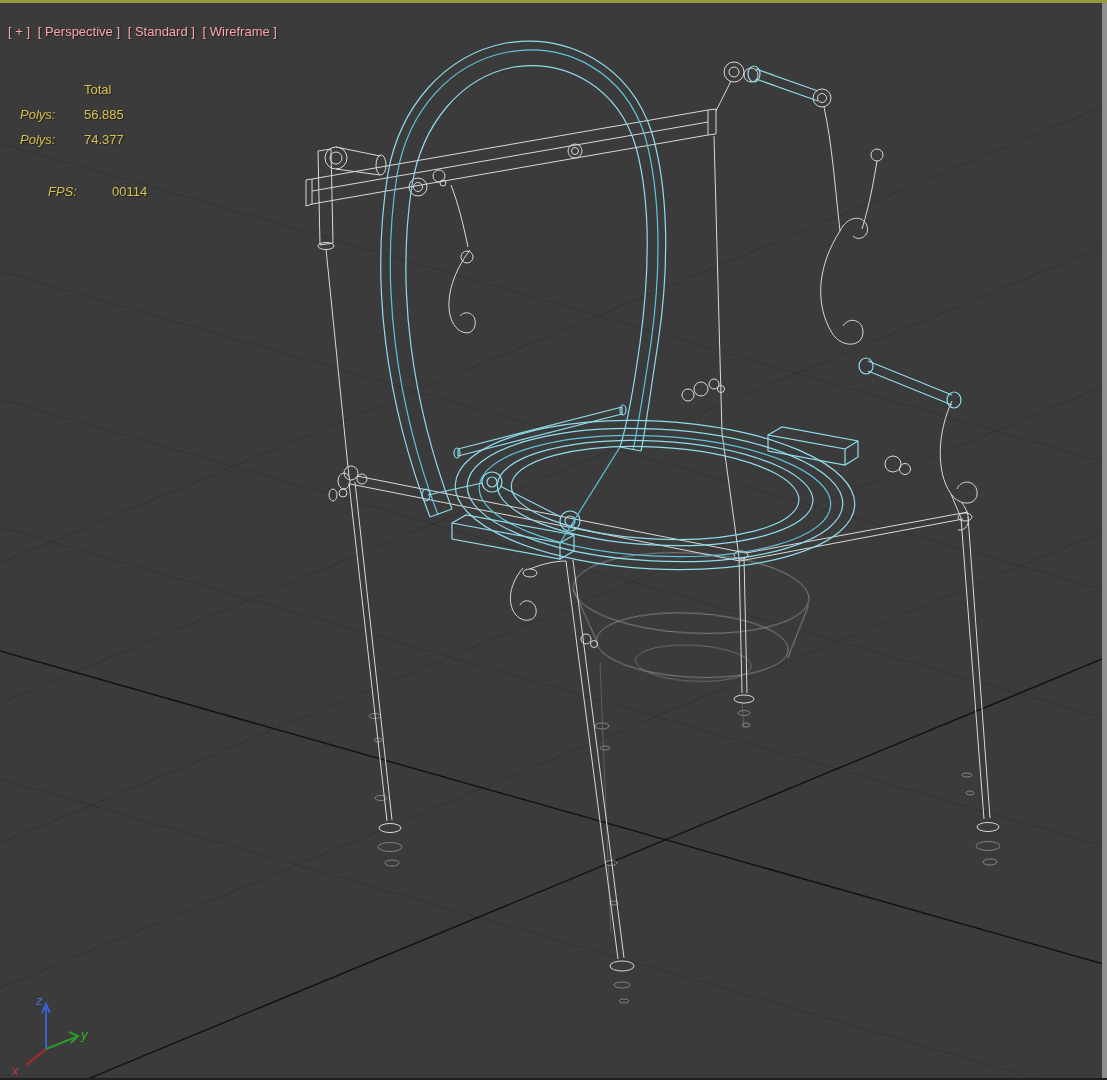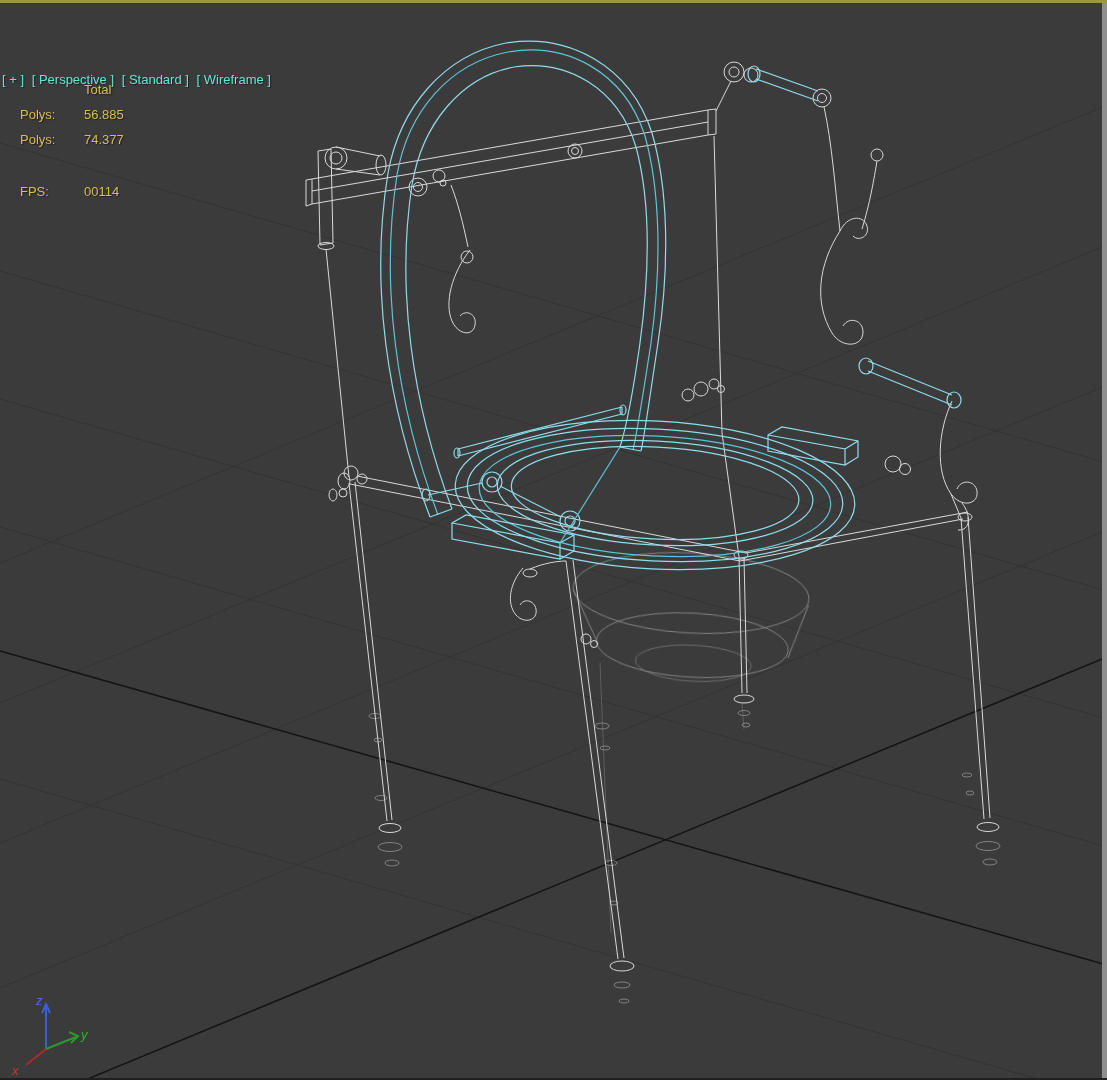--- a/index.html
+++ b/index.html
@@ -6,31 +6,31 @@
   .viewport{
     position:relative;width:1107px;height:1080px;overflow:hidden;
     background:#3b3b3b;box-sizing:border-box;
     border-top:3px solid #98983d;
     font-family:"Liberation Sans",sans-serif;
   }
   .right-strip{position:absolute;top:0;right:0;width:5px;height:100%;background:#8f8f8f;}
   .bottom-strip{position:absolute;left:0;bottom:0;width:100%;height:2px;background:#1f1f1f;}
   .wire{position:absolute;left:0;top:0;}
   .vp-label{
-    position:absolute;top:21px;left:2px;color:#5eead4;font-size:13px;
-    text-shadow:1px 1px 1px #202020;user-select:none;white-space:nowrap;margin-top:48px;
+    position:absolute;top:21px;left:8px;color:#fca5a5;font-size:13px;
+    text-shadow:1px 1px 1px #202020;user-select:none;white-space:nowrap;
   }
   .vp-seg{margin-right:4px;cursor:pointer;}
   .stats{
     position:absolute;top:74px;left:20px;color:#d9bf4e;font-size:13px;
     text-shadow:1px 1px 1px #202020;user-select:none;
   }
   .stats .row{display:flex;height:25px;align-items:center;}
-  .stats .lbl{width:64px;}
-  .stats .fps-row{margin-top:27px;}
+  .stats .lbl{width:64px;font-style:italic;}
+  .stats .fps-row{margin-top:27px;margin-left:28px;}
 </style>
 </head>
 <body>
 
 <div class="viewport">
 
   <svg class="wire" viewBox="0 0 1107 1080" width="1107" height="1080">
 
     <g stroke="#333333" stroke-width="1" fill="none">
       <line x1="0" y1="140" x2="1107" y2="460"></line>

